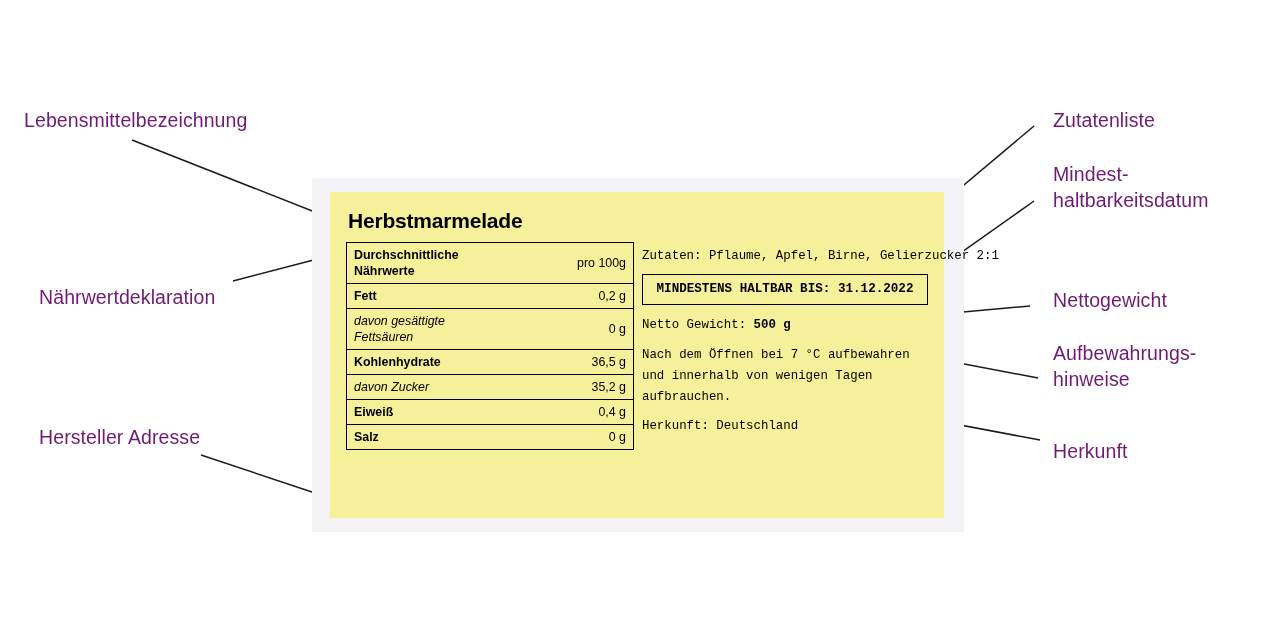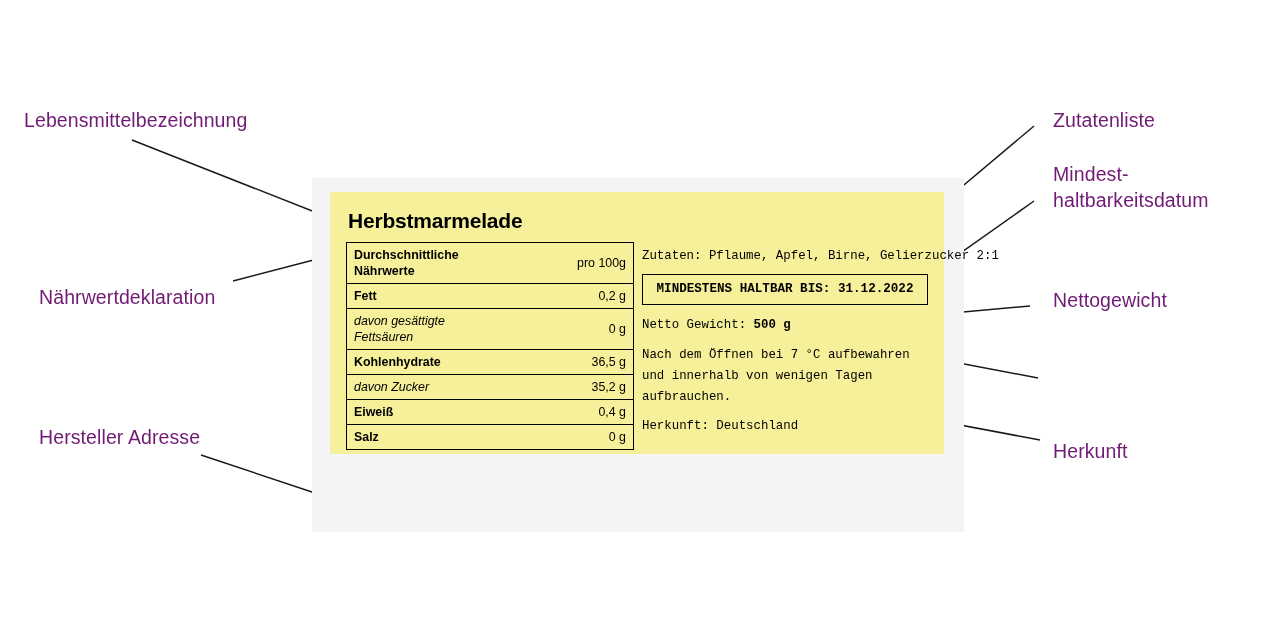--- a/index.html
+++ b/index.html
@@ -44,21 +44,21 @@
     top: 178px;
     width: 652px;
     height: 354px;
     background: #f4f4f6;
   }
   #label-card {
     position: absolute;
     left: 18px;
     top: 14px;
     width: 614px;
-    height: 262px;
+    height: 326px;
     background: #f7f09a;
     padding: 14px 16px 10px 16px;
   }
 
   #product-title {
     font-size: 21px;
     font-weight: bold;
     line-height: 26px;
     margin: 2px 0 8px 2px;
     letter-spacing: -0.2px;
@@ -156,20 +156,21 @@
   <div class="callout" style="left:39px; top:284px;">Nährwertdeklaration</div>
 
   <div class="callout" style="left:39px; top:424px;">Hersteller Adresse</div>
 
   <div class="callout" style="left:1053px; top:107px;">Zutatenliste</div>
 
   <div class="callout" style="left:1053px; top:161px;">Mindest-<br>haltbarkeitsdatum</div>
 
   <div class="callout" style="left:1053px; top:287px;">Nettogewicht</div>
 
+  <div class="callout" style="left:1053px; top:340px;">Aufbewahrungs-<br>hinweise</div>
 
   <div class="callout" style="left:1053px; top:438px;">Herkunft</div>
 
   <div id="label-frame">
     <div id="label-card">
 
       <div id="product-title">Herbstmarmelade</div>
 
       <div id="label-body">
 

